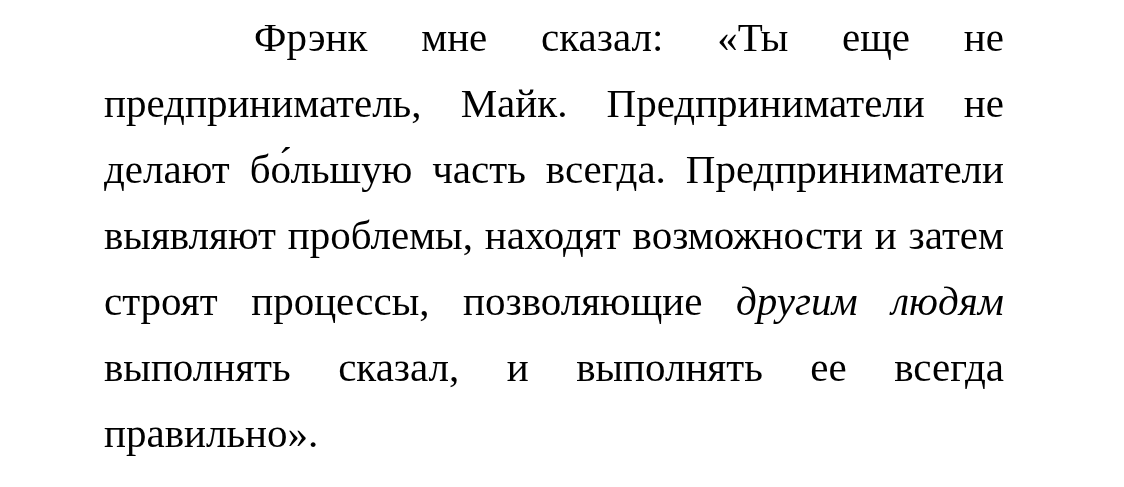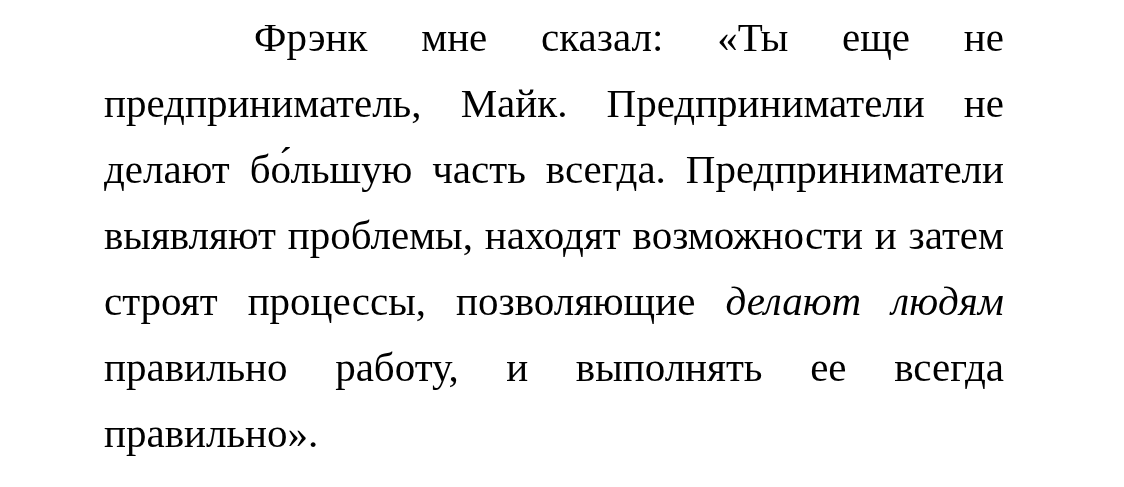--- a/index.html
+++ b/index.html
@@ -57,16 +57,16 @@
     font-style: italic;
   }
 </style>
 </head>
 <body>
 
 <div class="page">
 
   <div class="paragraph">
     <span class="ellipsis-mark">....</span>
-    <span class="lead-space"></span><span>Фрэнк мне сказал: «Ты еще не предприниматель, Майк. Предприниматели не делают бо́льшую часть всегда. Предприниматели выявляют проблемы, находят возможности и затем строят процессы, позволяющие </span><em>делают людям</em><span> правильно работу, и выполнять ее всегда правильно».</span>
+    <span class="lead-space"></span><span>Фрэнк мне сказал: «Ты еще не предприниматель, Майк. Предприниматели не делают бо́льшую часть всегда. Предприниматели выявляют проблемы, находят возможности и затем строят процессы, позволяющие </span><em>другим людям</em><span> выполнять сказал, и выполнять ее всегда правильно».</span>
   </div>
 
 </div>
 
 </body></html>

